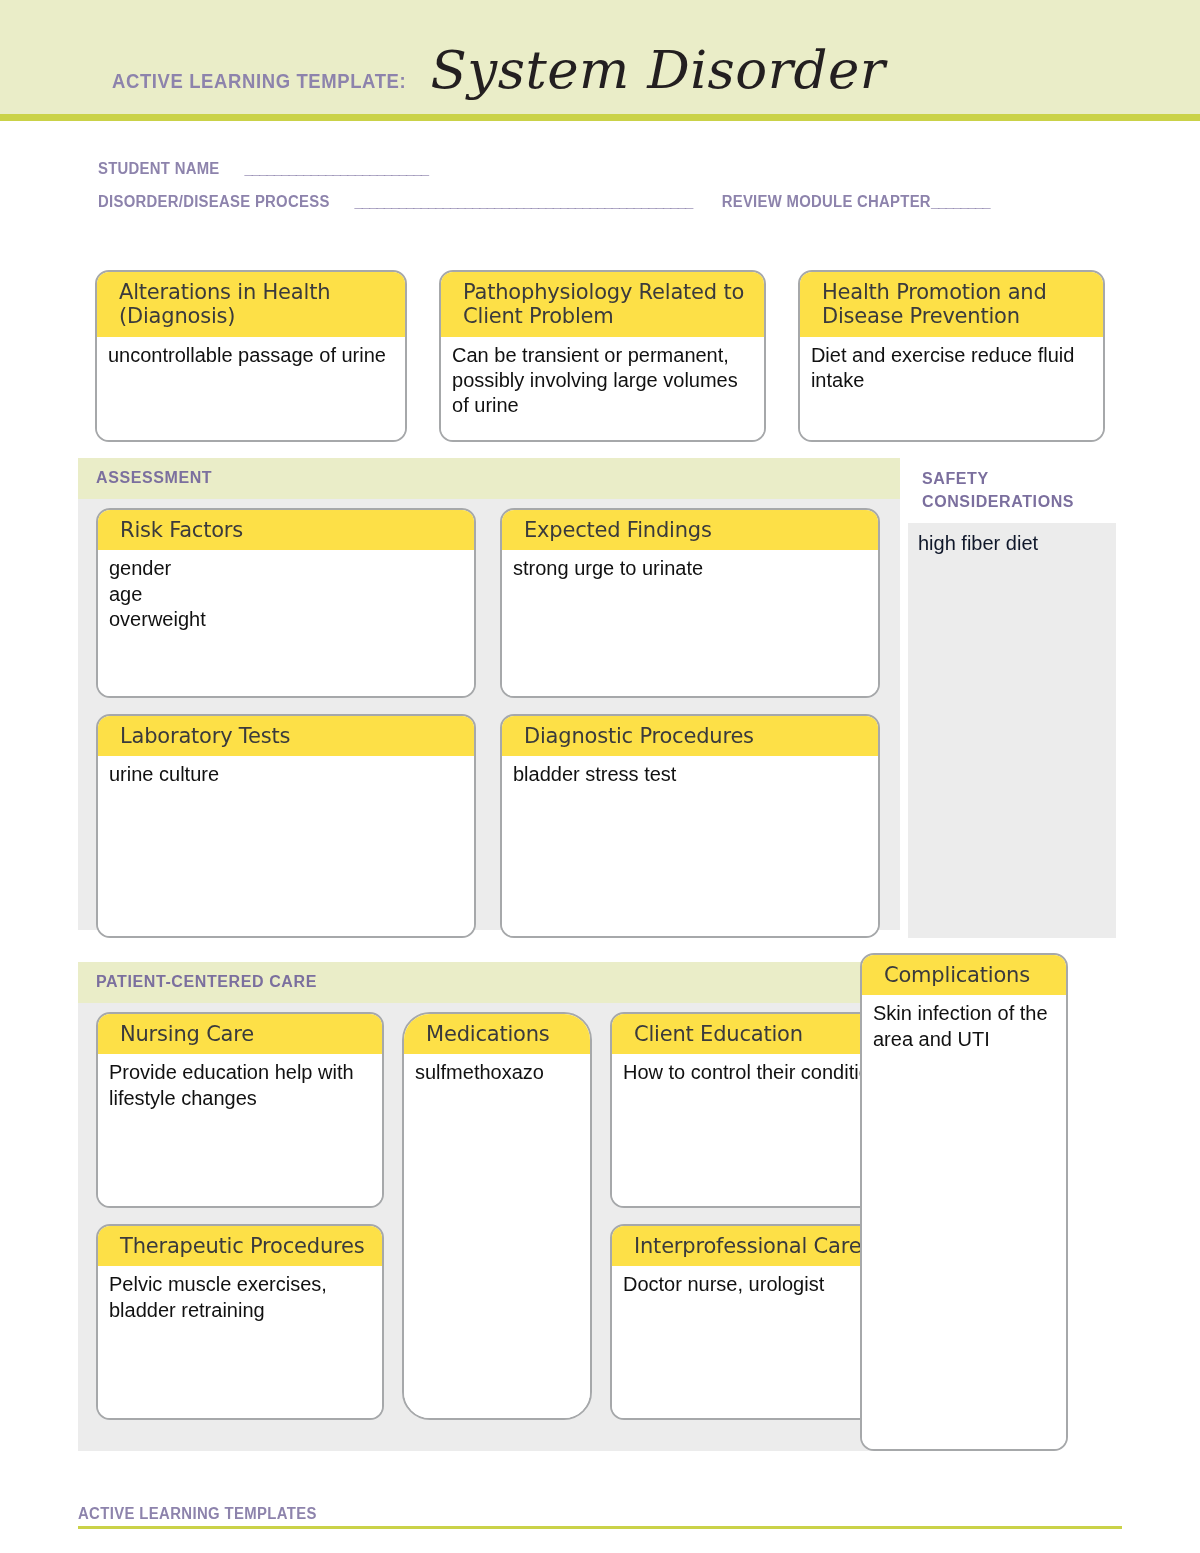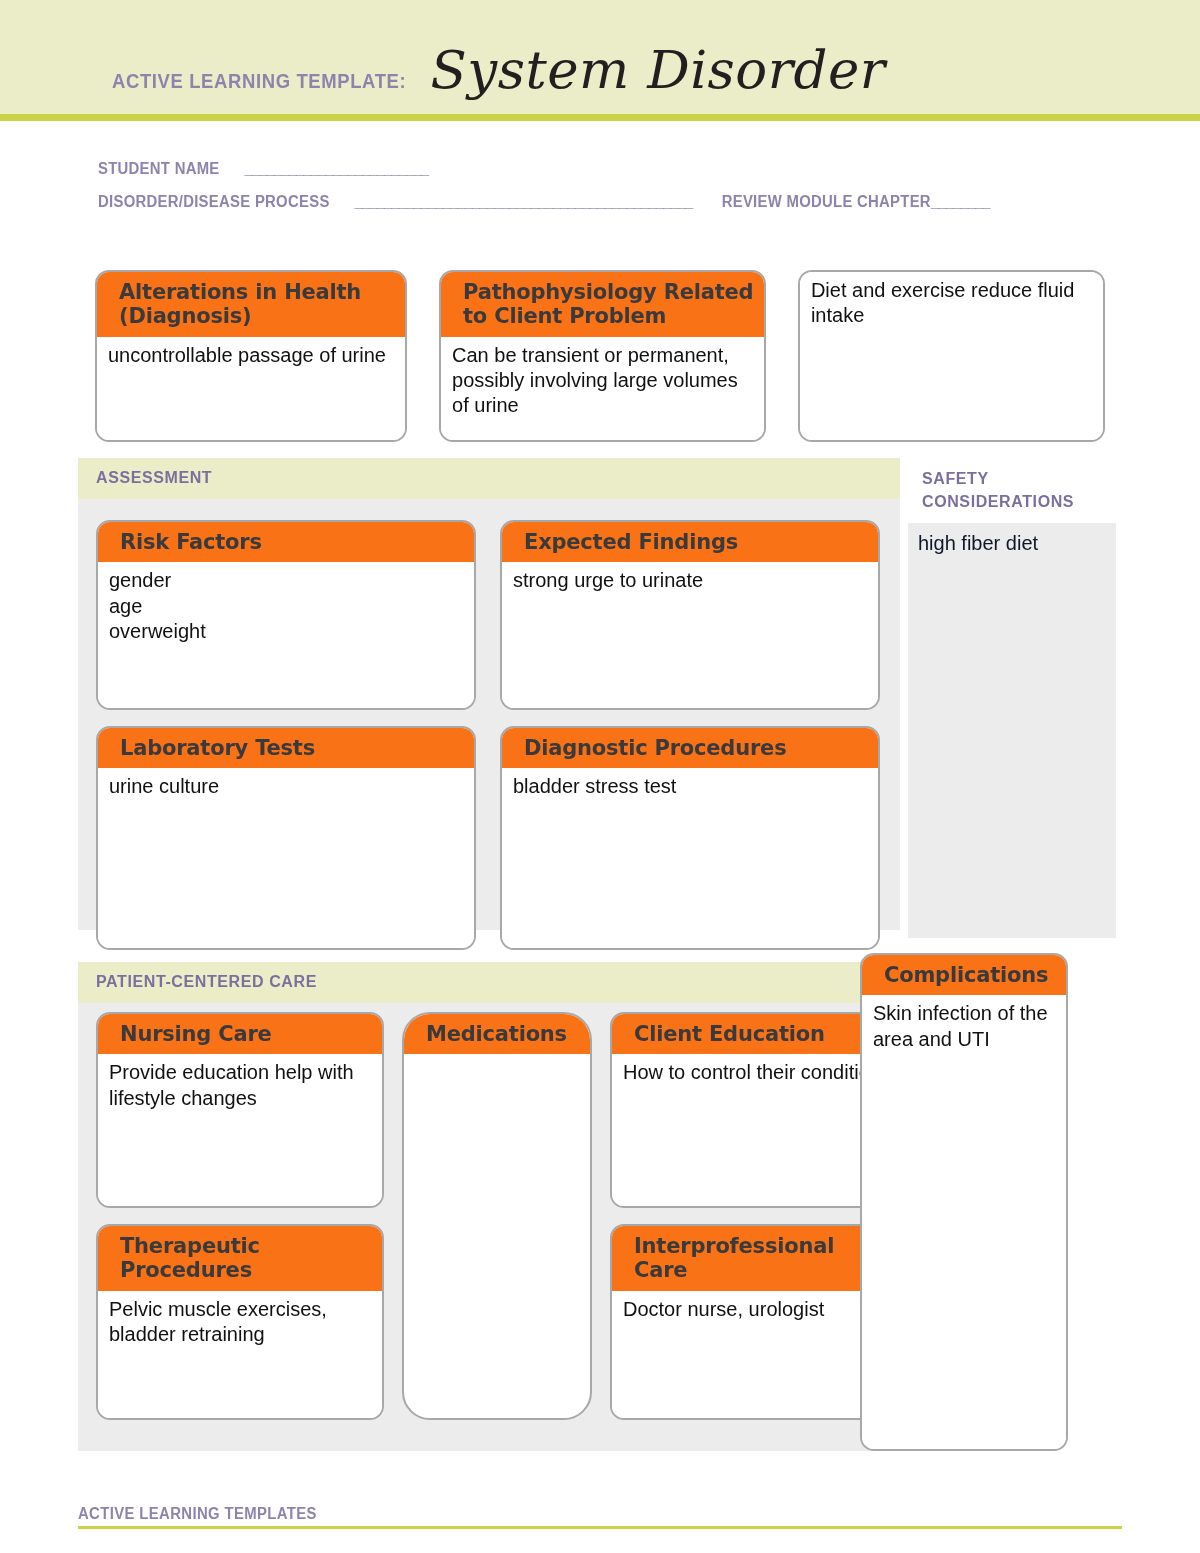--- a/index.html
+++ b/index.html
@@ -86,27 +86,27 @@
   .card {
     background: #ffffff;
     border: 2px solid #a6a8aa;
     border-radius: 14px;
     overflow: hidden;
     box-sizing: border-box;
     display: flex;
     flex-direction: column;
   }
   .card-head {
-    background: #f97316;
+    background: #fde047;
     padding: 8px 6px 8px 22px;
     font-size: 21px;
     line-height: 1.16;
     color: #3a3a3c;
     font-family: "DejaVu Sans", sans-serif;
-    font-weight: 700;
+    font-weight: 400;
     letter-spacing: -0.2px;
   }
   .card-body {
     flex: 1;
     background: #fff;
     padding: 6px 10px 6px 11px;
     font-size: 20px;
     line-height: 1.26;
     color: #111;
     font-family: "Liberation Sans", sans-serif;
@@ -136,21 +136,20 @@
     color: #7b6f9e;
     font-family: "Liberation Sans", sans-serif;
   }
   .assess-grid {
     position: absolute;
     left: 18px;
     top: 50px;
     display: flex;
     flex-direction: column;
     gap: 16px;
-    margin-top: 12px;
   }
   .assess-line { display: flex; gap: 24px; }
   .assess-card { width: 380px; height: 190px; }
   .assess-card.lab { height: 224px; }
 
   
   .safety {
     position: absolute;
     left: 908px;
     top: 458px;
@@ -255,20 +254,22 @@
     <div class="card-head">Alterations in
 Health (Diagnosis)</div>
     <div class="card-body">uncontrollable passage of urine</div>
   </div>
   <div class="card top-card mid">
     <div class="card-head">Pathophysiology Related
 to Client Problem</div>
     <div class="card-body">Can be transient or permanent, possibly involving large volumes of urine</div>
   </div>
   <div class="card top-card right">
+    <div class="card-head">Health Promotion and
+Disease Prevention</div>
     <div class="card-body">Diet and exercise reduce fluid intake</div>
   </div>
 </div>
 
 <div class="assessment">
   <div class="panel-head">ASSESSMENT</div>
   <div class="assess-grid">
     <div class="assess-line">
       <div class="card assess-card">
         <div class="card-head">Risk Factors</div>
@@ -308,20 +309,21 @@
         <div class="card-head">Nursing Care</div>
         <div class="card-body">Provide education help with lifestyle changes</div>
       </div>
       <div class="card pcc-card">
         <div class="card-head">Therapeutic Procedures</div>
         <div class="card-body">Pelvic muscle exercises, bladder retraining</div>
       </div>
     </div>
     <div class="card pcc-med">
       <div class="card-head">Medications</div>
+      <div class="card-body">sulfmethoxazo</div>
     </div>
     <div class="pcc-col-right">
       <div class="card pcc-card-r">
         <div class="card-head">Client Education</div>
         <div class="card-body">How to control their condition</div>
       </div>
       <div class="card pcc-card-r">
         <div class="card-head">Interprofessional Care</div>
         <div class="card-body">Doctor nurse, urologist</div>
       </div>

